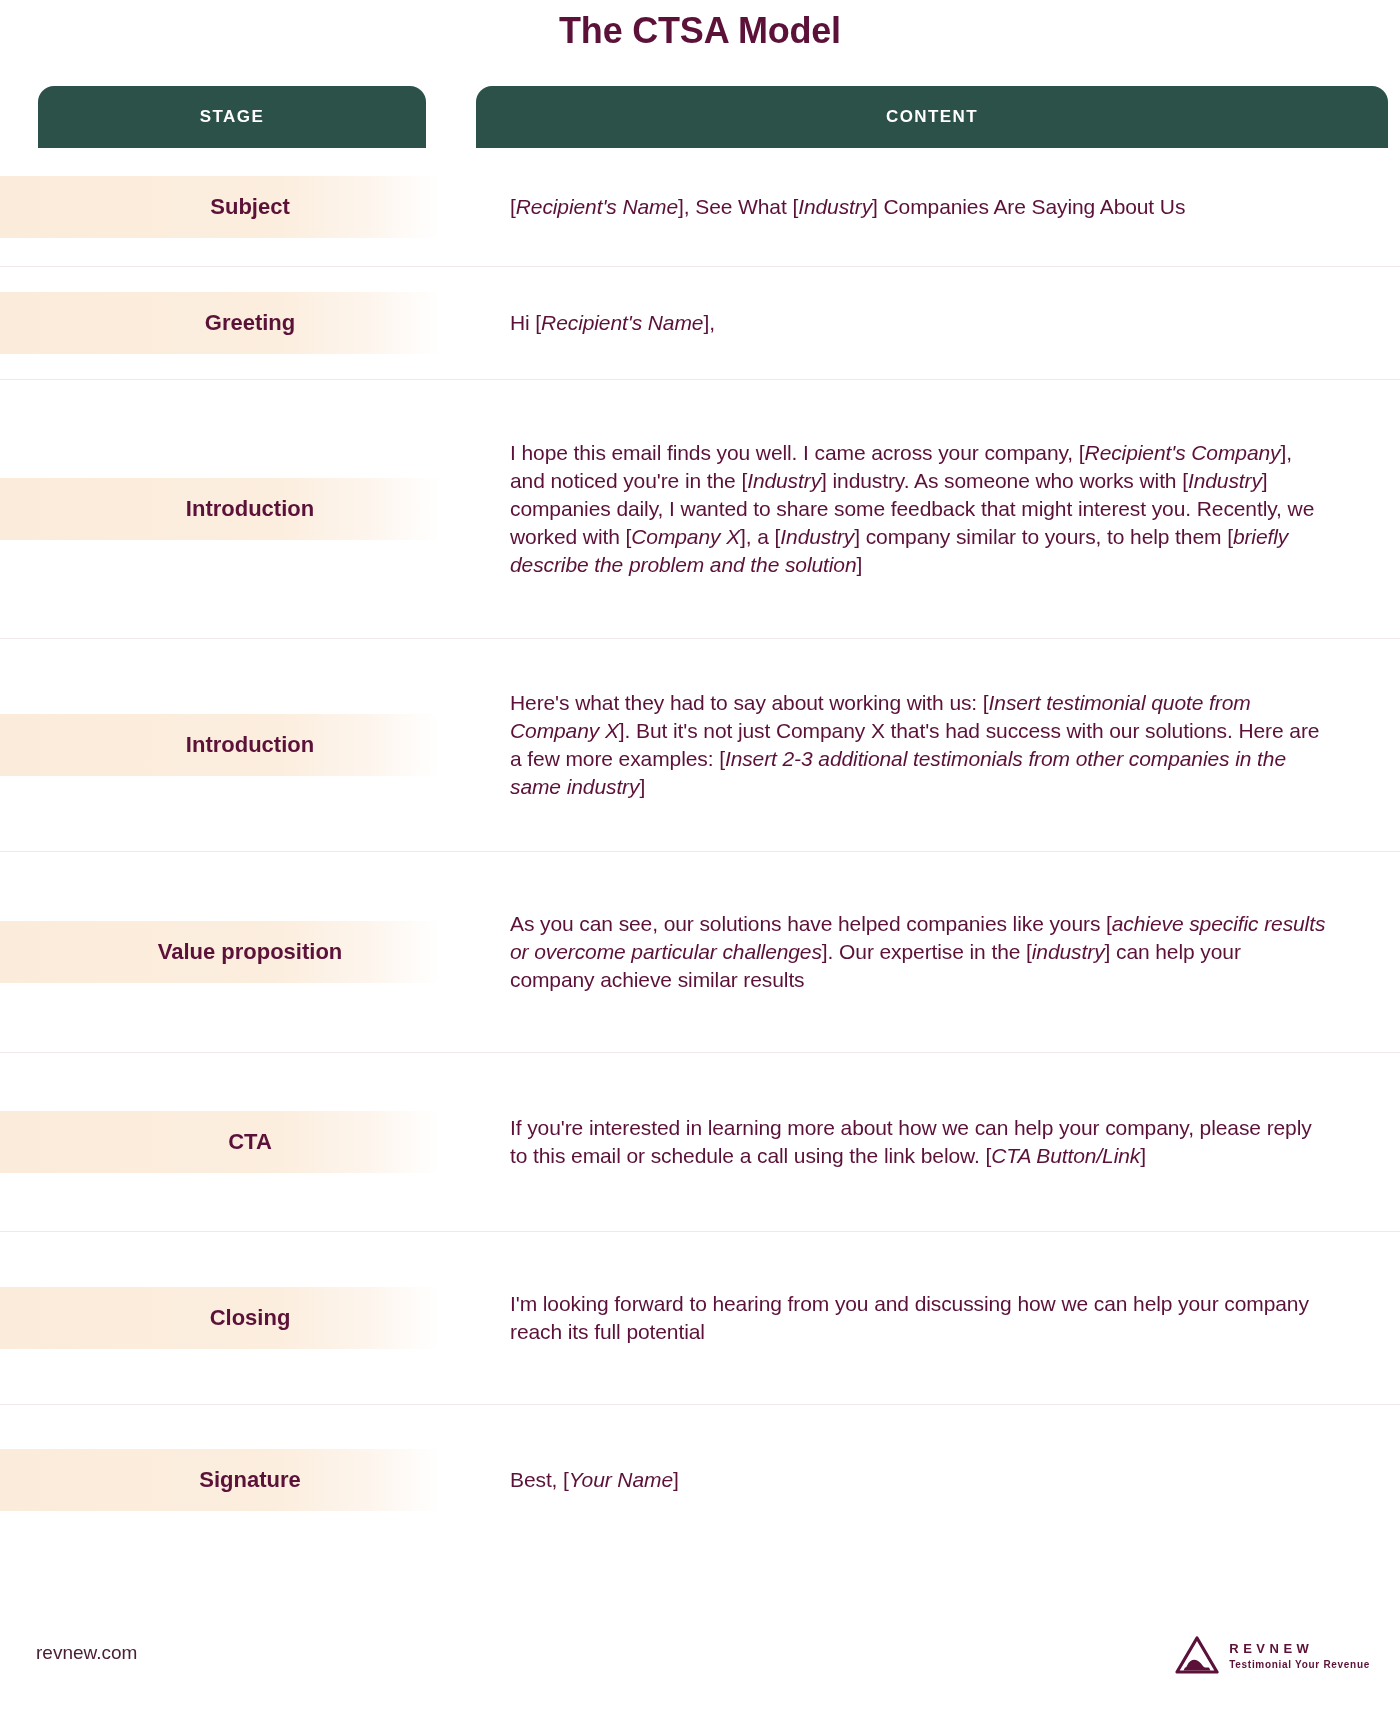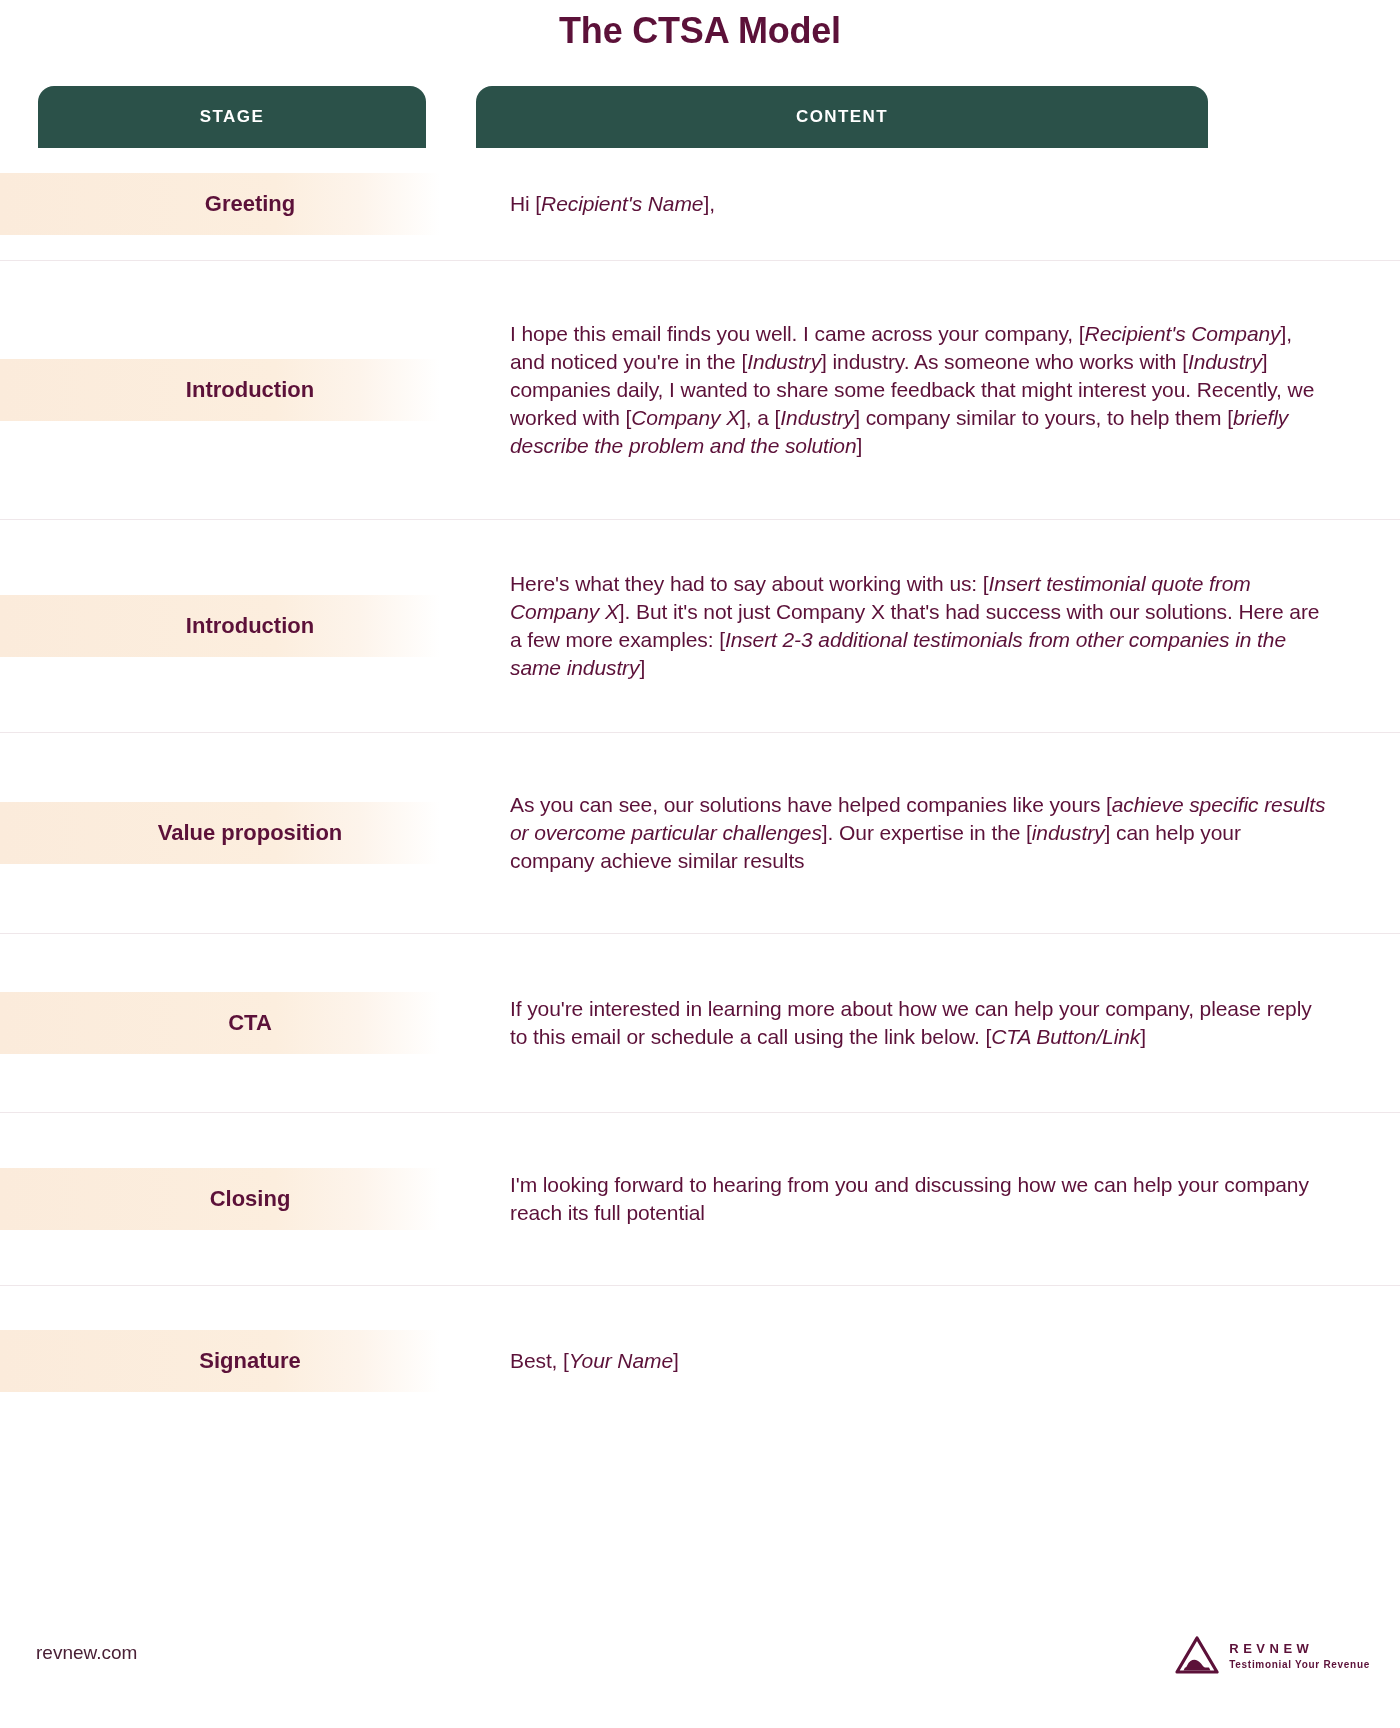--- a/index.html
+++ b/index.html
@@ -48,21 +48,21 @@
     border-radius: 16px 16px 0 0;
     color: #ffffff;
     font-size: 17px;
     font-weight: 700;
     letter-spacing: 1.4px;
     display: flex;
     align-items: center;
     justify-content: center;
   }
   .hdr-stage   { left: 38px;  width: 388px; }
-  .hdr-content { left: 476px; width: 732px; }
+  .hdr-content { left: 476px; width: 912px; }
 
   
   .tbody {
     position: absolute;
     top: 148px;
     left: 0;
     width: 1400px;
   }
 
   .row {
@@ -185,20 +185,29 @@
 
   <div class="title">The CTSA Model</div>
 
   <div class="header-row">
     <div class="hdr hdr-stage">STAGE</div>
     <div class="hdr hdr-content">CONTENT</div>
   </div>
 
   <div class="tbody">
 
+    <div class="row r-subject">
+      <div class="row-inner">
+        <div class="stage-cell">
+          <div class="stage-band"></div>
+          <div class="stage-label">Subject</div>
+        </div>
+        <div class="content-cell">[<em>Recipient's Name</em>], See What [<em>Industry</em>] Companies Are Saying About Us</div>
+      </div>
+    </div>
 
     <div class="row r-greeting">
       <div class="row-inner">
         <div class="stage-cell">
           <div class="stage-band"></div>
           <div class="stage-label">Greeting</div>
         </div>
         <div class="content-cell">Hi [<em>Recipient's Name</em>],</div>
       </div>
     </div>

